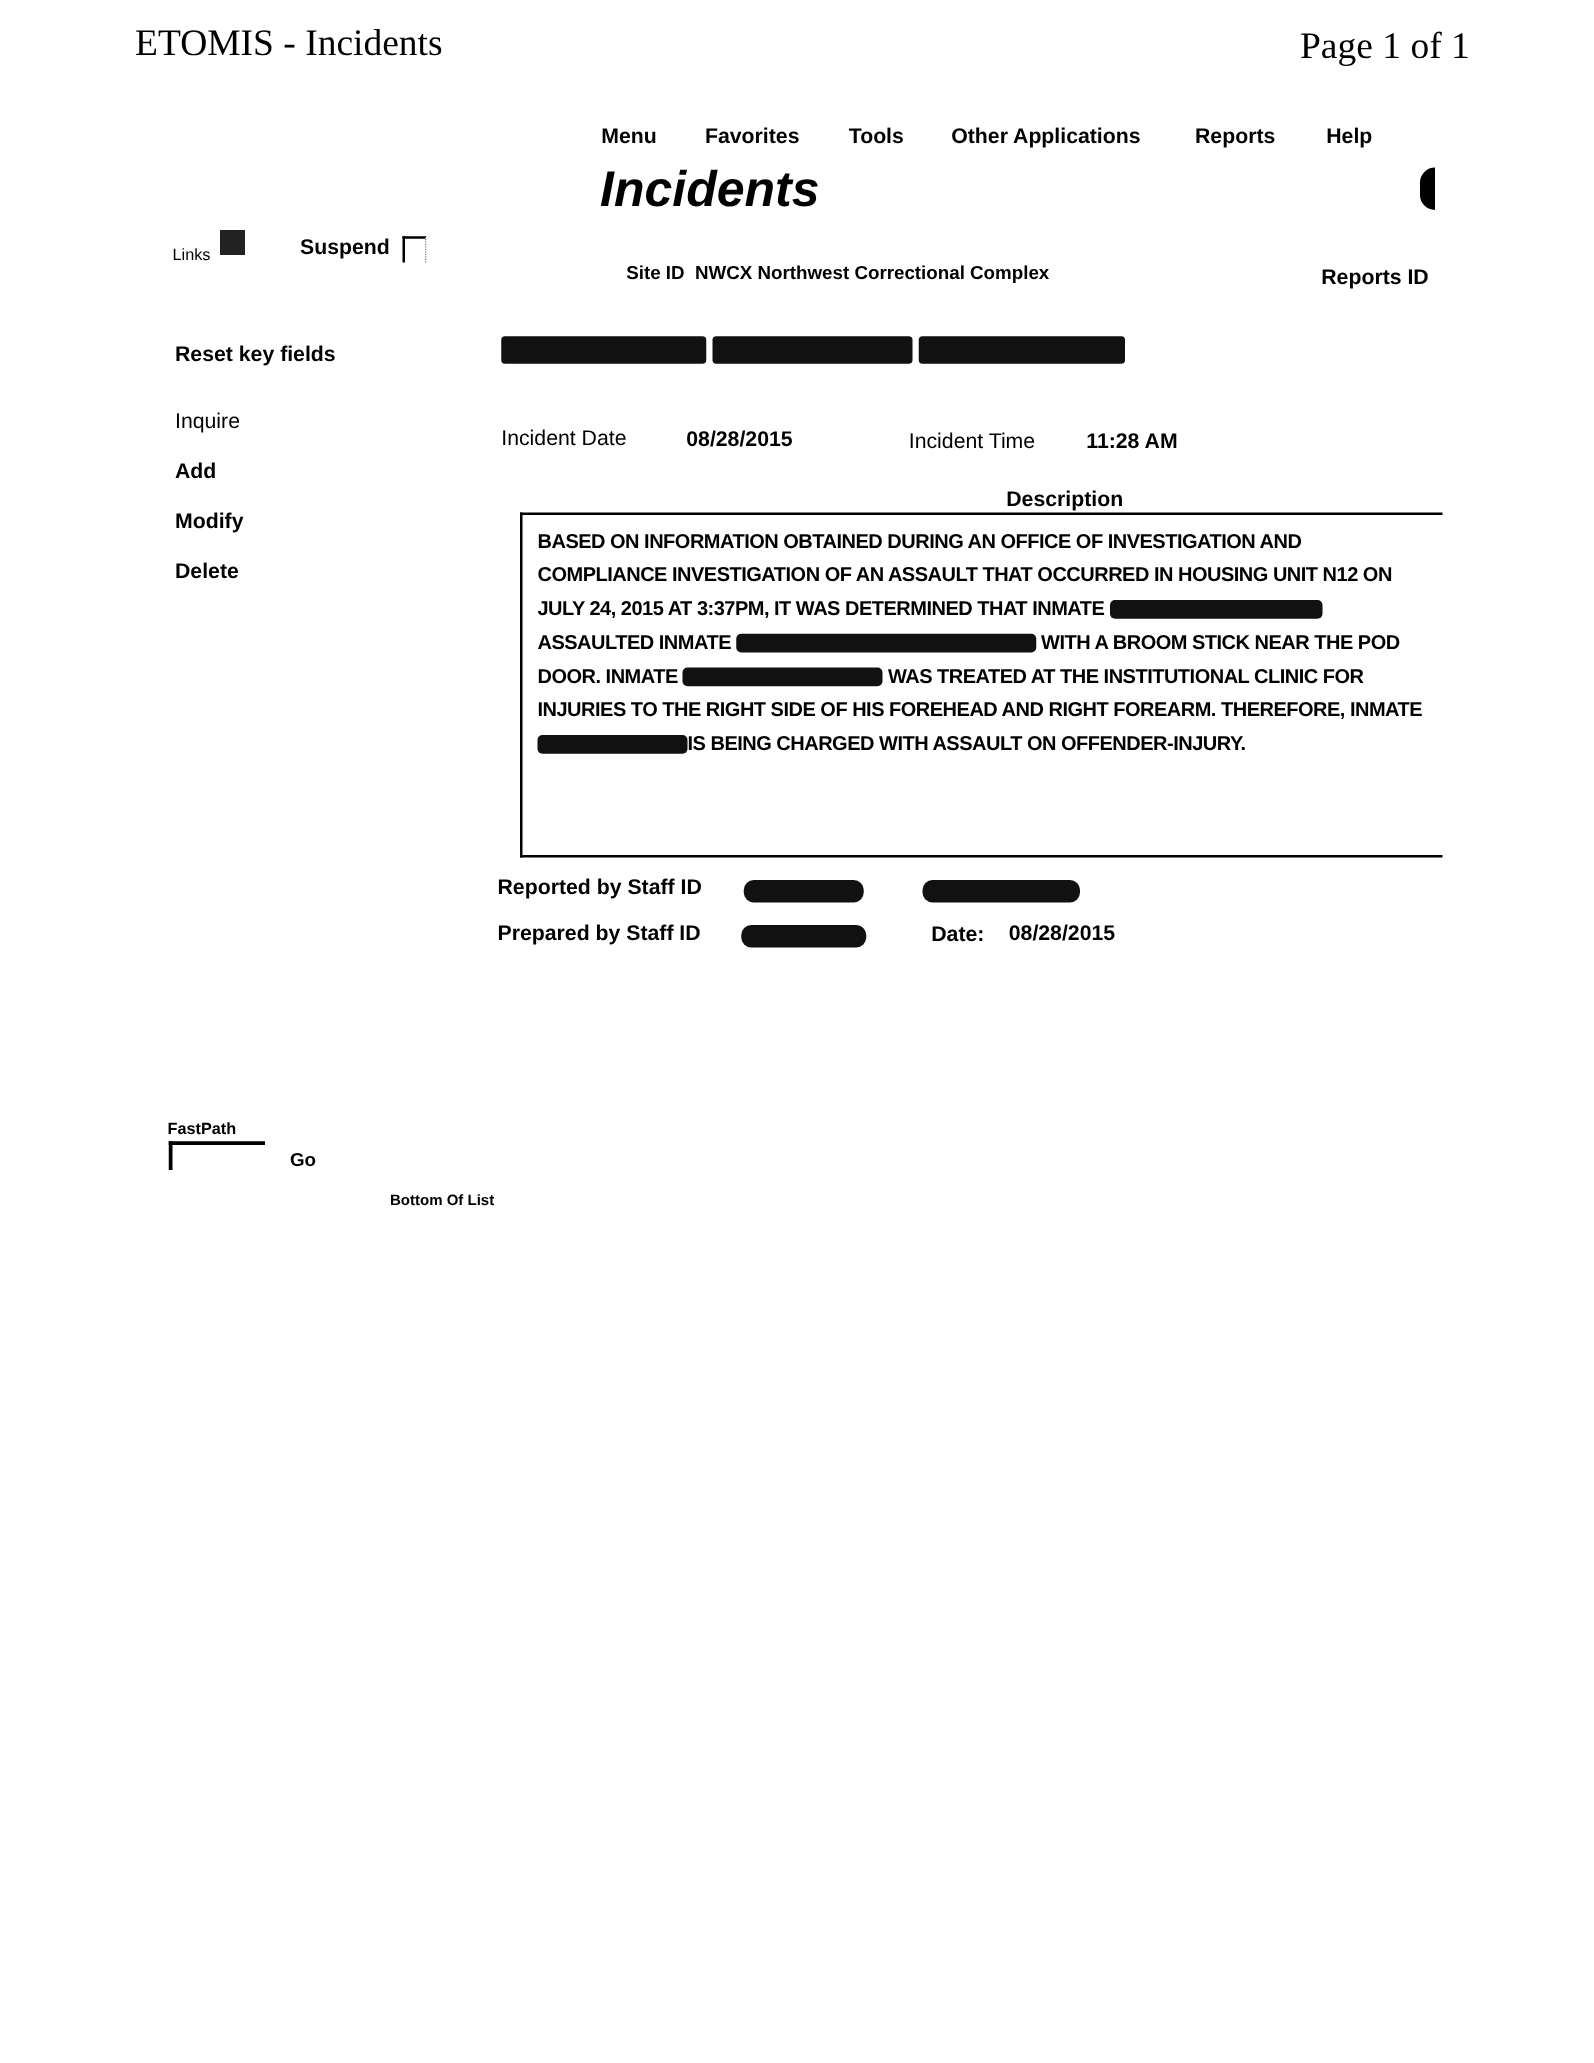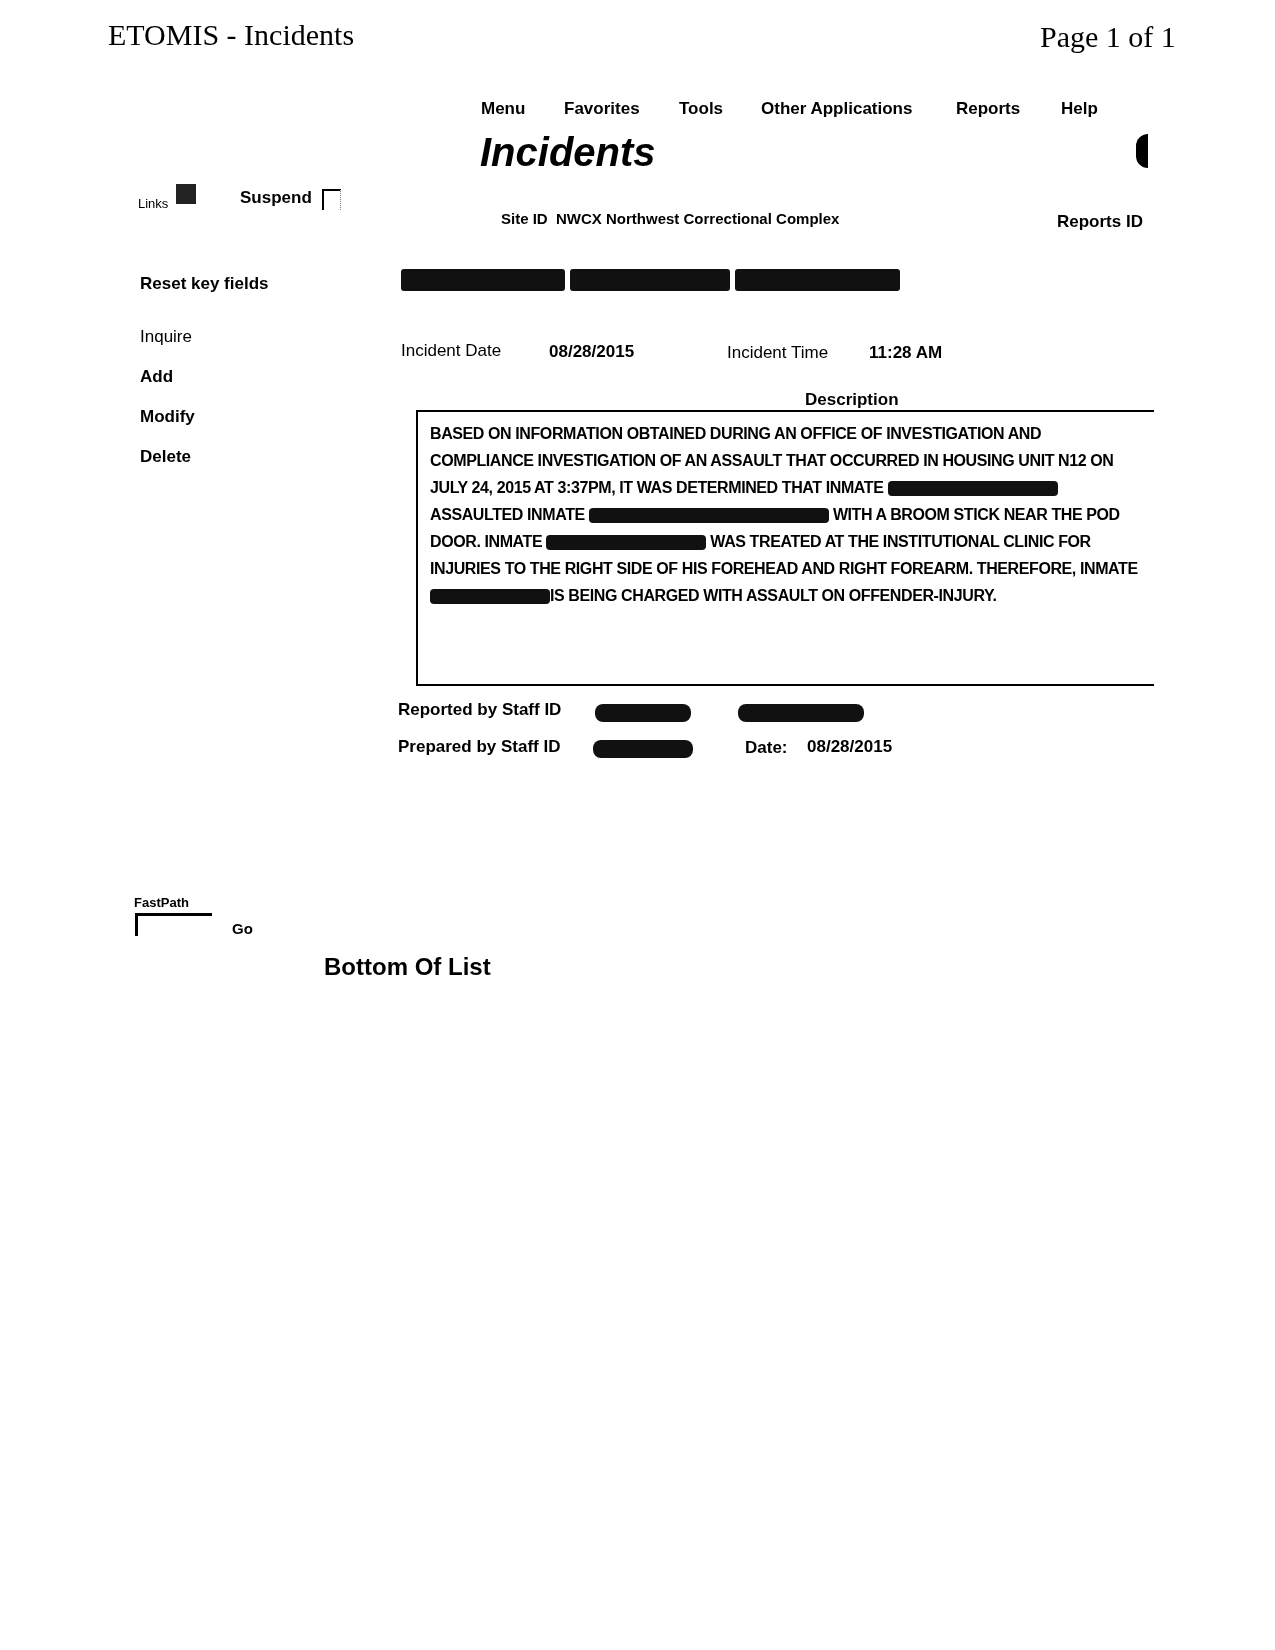--- a/index.html
+++ b/index.html
@@ -20,21 +20,21 @@
   .incid { left:1057px; top:212px; font-size:17px; font-weight:bold; }
   .redact { background:#111; height:22px; top:269px; border-radius:3px; }
   .lbl { font-size:17px; font-weight:bold; }
   .desc-label { left:805px; top:390px; font-size:17px; font-weight:bold; }
   .desc-box { left:416px; top:410px; width:736px; height:272px; border-left:2px solid #000; border-top:2px solid #000; border-bottom:2px solid #000; }
   .desc-text { position:absolute; left:12px; top:8px; width:712px; font-size:16px; font-weight:bold; line-height:27px; letter-spacing:-0.4px; white-space:normal; }
   .redline { display:inline-block; background:#111; height:15px; vertical-align:middle; border-radius:4px; }
   .fp-label { left:134px; top:895px; font-size:13px; font-weight:bold; }
   .fp-input { left:135px; top:913px; width:74px; height:20px; border:none; border-top:3px solid #000; border-left:3px solid #000; padding:0; background:transparent; }
   .go { left:232px; top:920px; font-size:15px; font-weight:bold; }
-  .bottom { left:324px; top:953px; font-size:24px; font-weight:bold; }
+  .bottom { left:312px; top:953px; font-size:12px; font-weight:bold; }
 </style>
 </head>
 <body>
 
 <div class="abs serif print-title">ETOMIS - Incidents</div>
 <div class="abs serif print-page">Page 1 of 1</div>
 
 <div class="abs nav" style="left:481px">Menu</div>
 <div class="abs nav" style="left:564px">Favorites</div>
 <div class="abs nav" style="left:679px">Tools</div>

